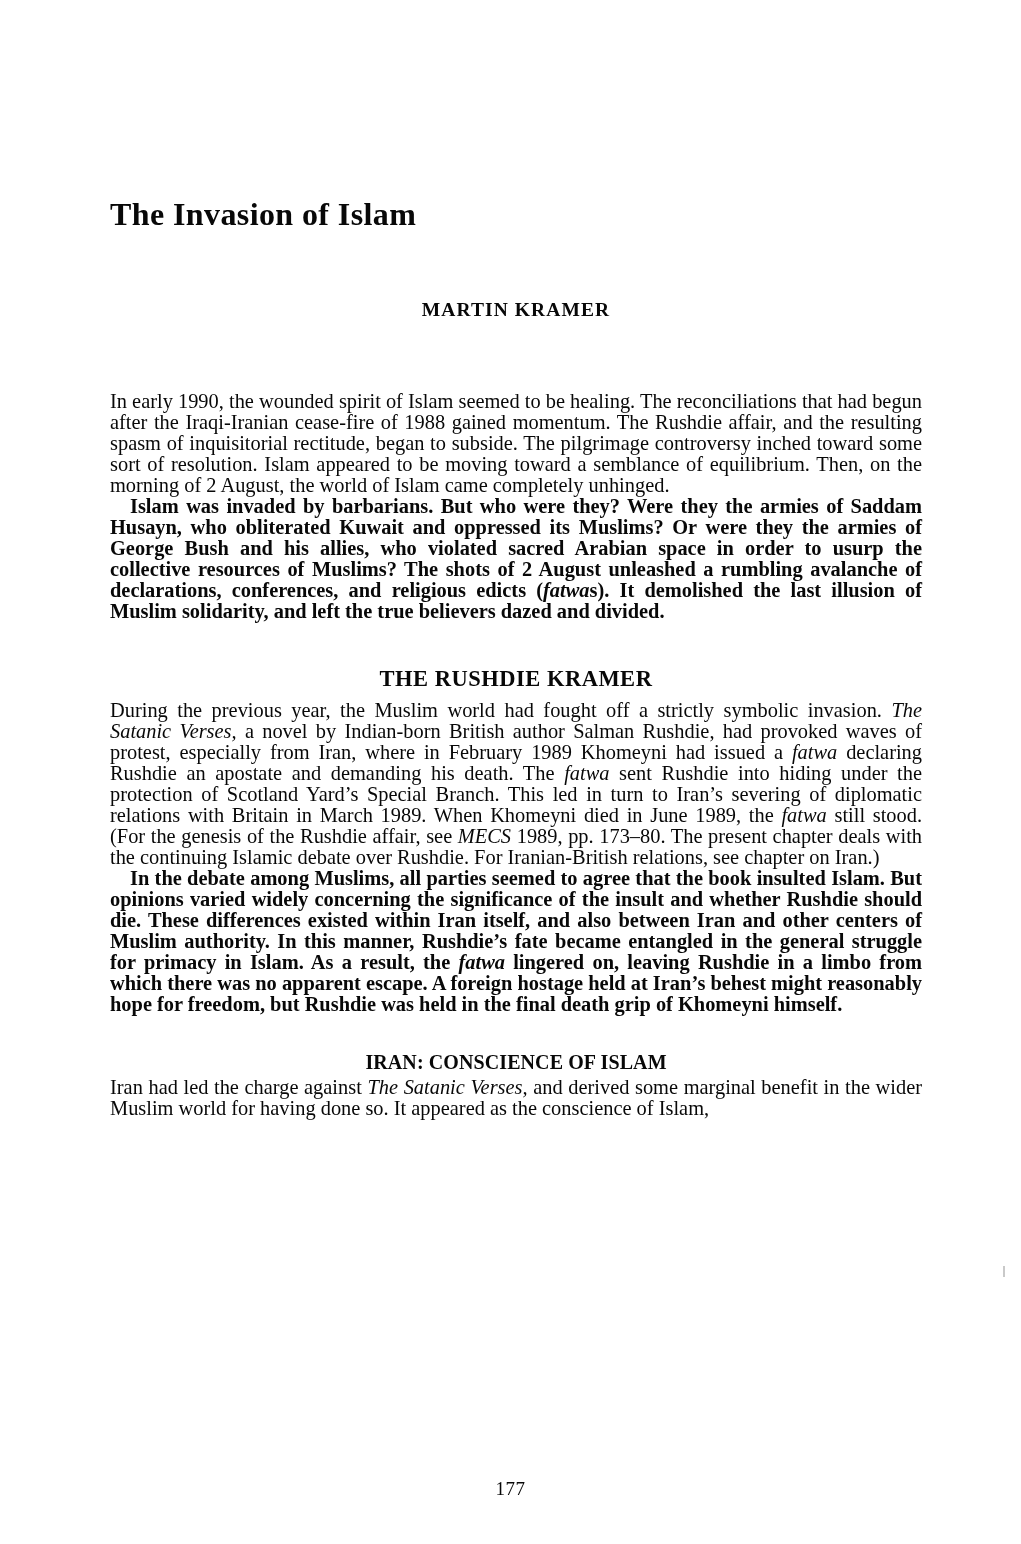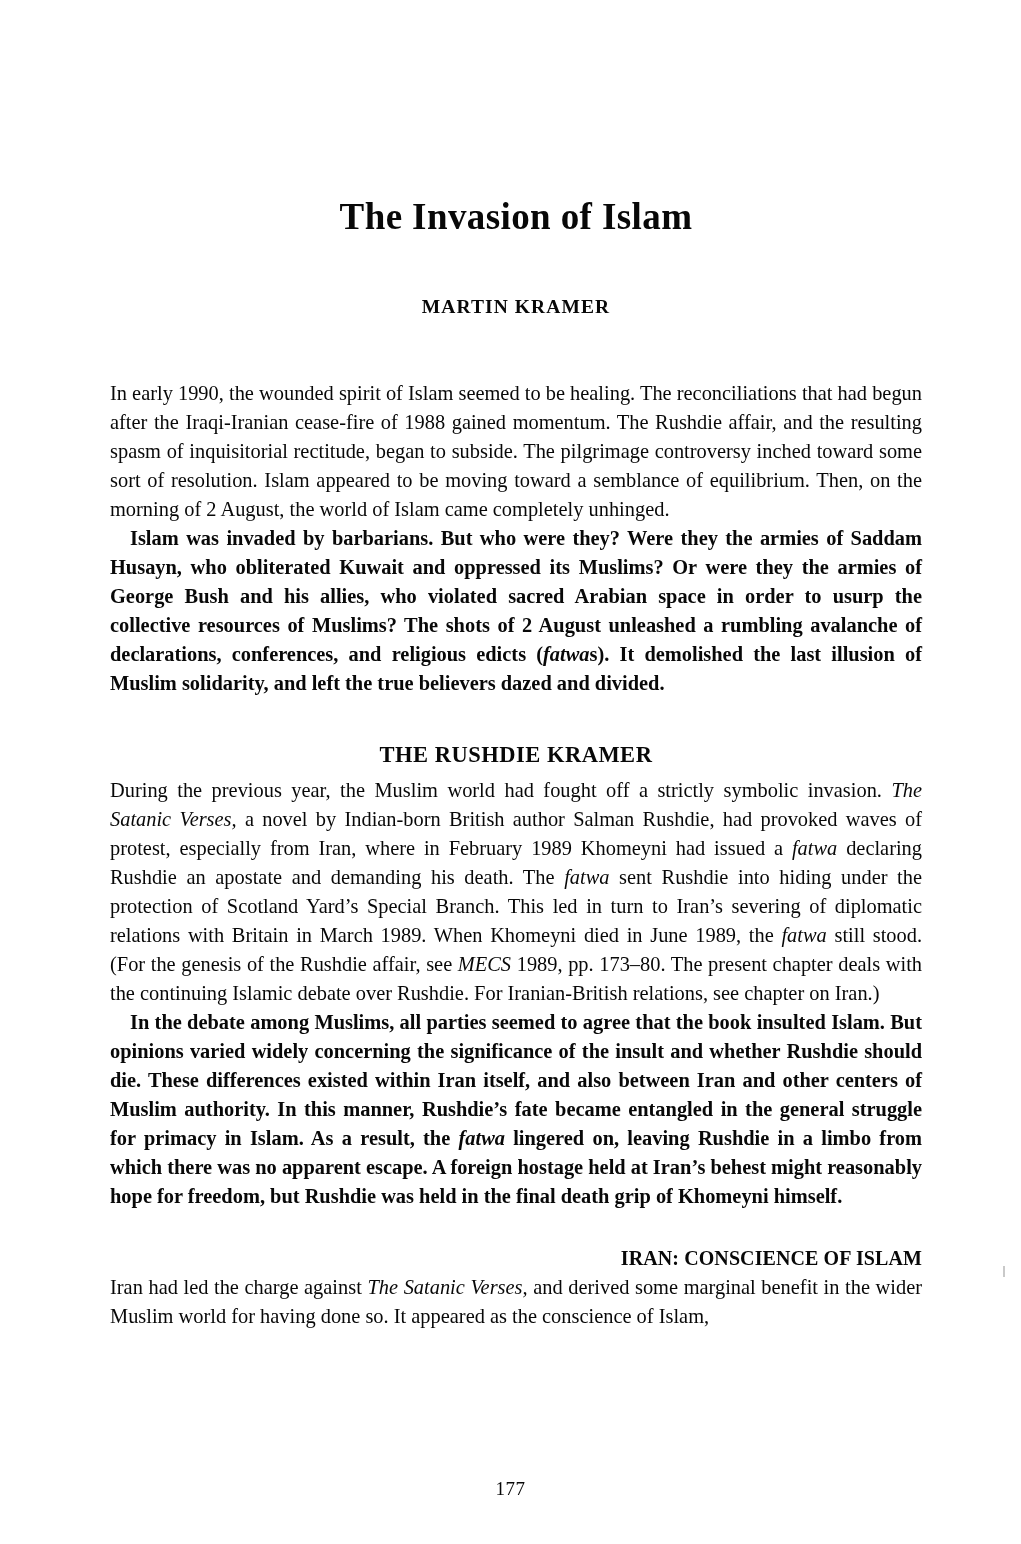--- a/index.html
+++ b/index.html
@@ -24,45 +24,45 @@
     position: absolute;
     left: 110px;
     top: 0;
     width: 812px;
   }
 
   
   .doc-title {
     margin: 0;
     padding-top: 196px;
-    text-align: center;
-    font-size: 37px;
+    text-align: left;
+    font-size: 32px;
     font-weight: bold;
     letter-spacing: 0.4px;
     line-height: 1.15;
   }
 
   .author {
-    margin: 3px;
+    margin: 12px;
     padding-top: 54px;
     text-align: center;
     font-size: 19.5px;
     font-weight: bold;
     letter-spacing: 1.1px;
   }
 
   
   .body-block {
     padding-top: 58px;
   }
 
   p.para {
     margin: 0;
     font-size: 20.4px;
-    line-height: 29px;
+    line-height: 21px;
     text-align: justify;
     text-justify: inter-word;
     hyphens: none;
   }
 
   p.para.indent {
     text-indent: 20px;
     font-weight: bold;
   }
 
@@ -74,21 +74,21 @@
     text-align: center;
     font-size: 22.5px;
     font-weight: bold;
     letter-spacing: 0.5px;
   }
 
   .sub-heading {
     margin: 0;
     padding-top: 36px;
     padding-bottom: 3px;
-    text-align: right;
+    text-align: center;
     font-size: 20px;
     font-weight: bold;
     letter-spacing: 0.1px;
   }
 
   i { font-style: italic; }
 
   
   .page-number {
     position: absolute;

